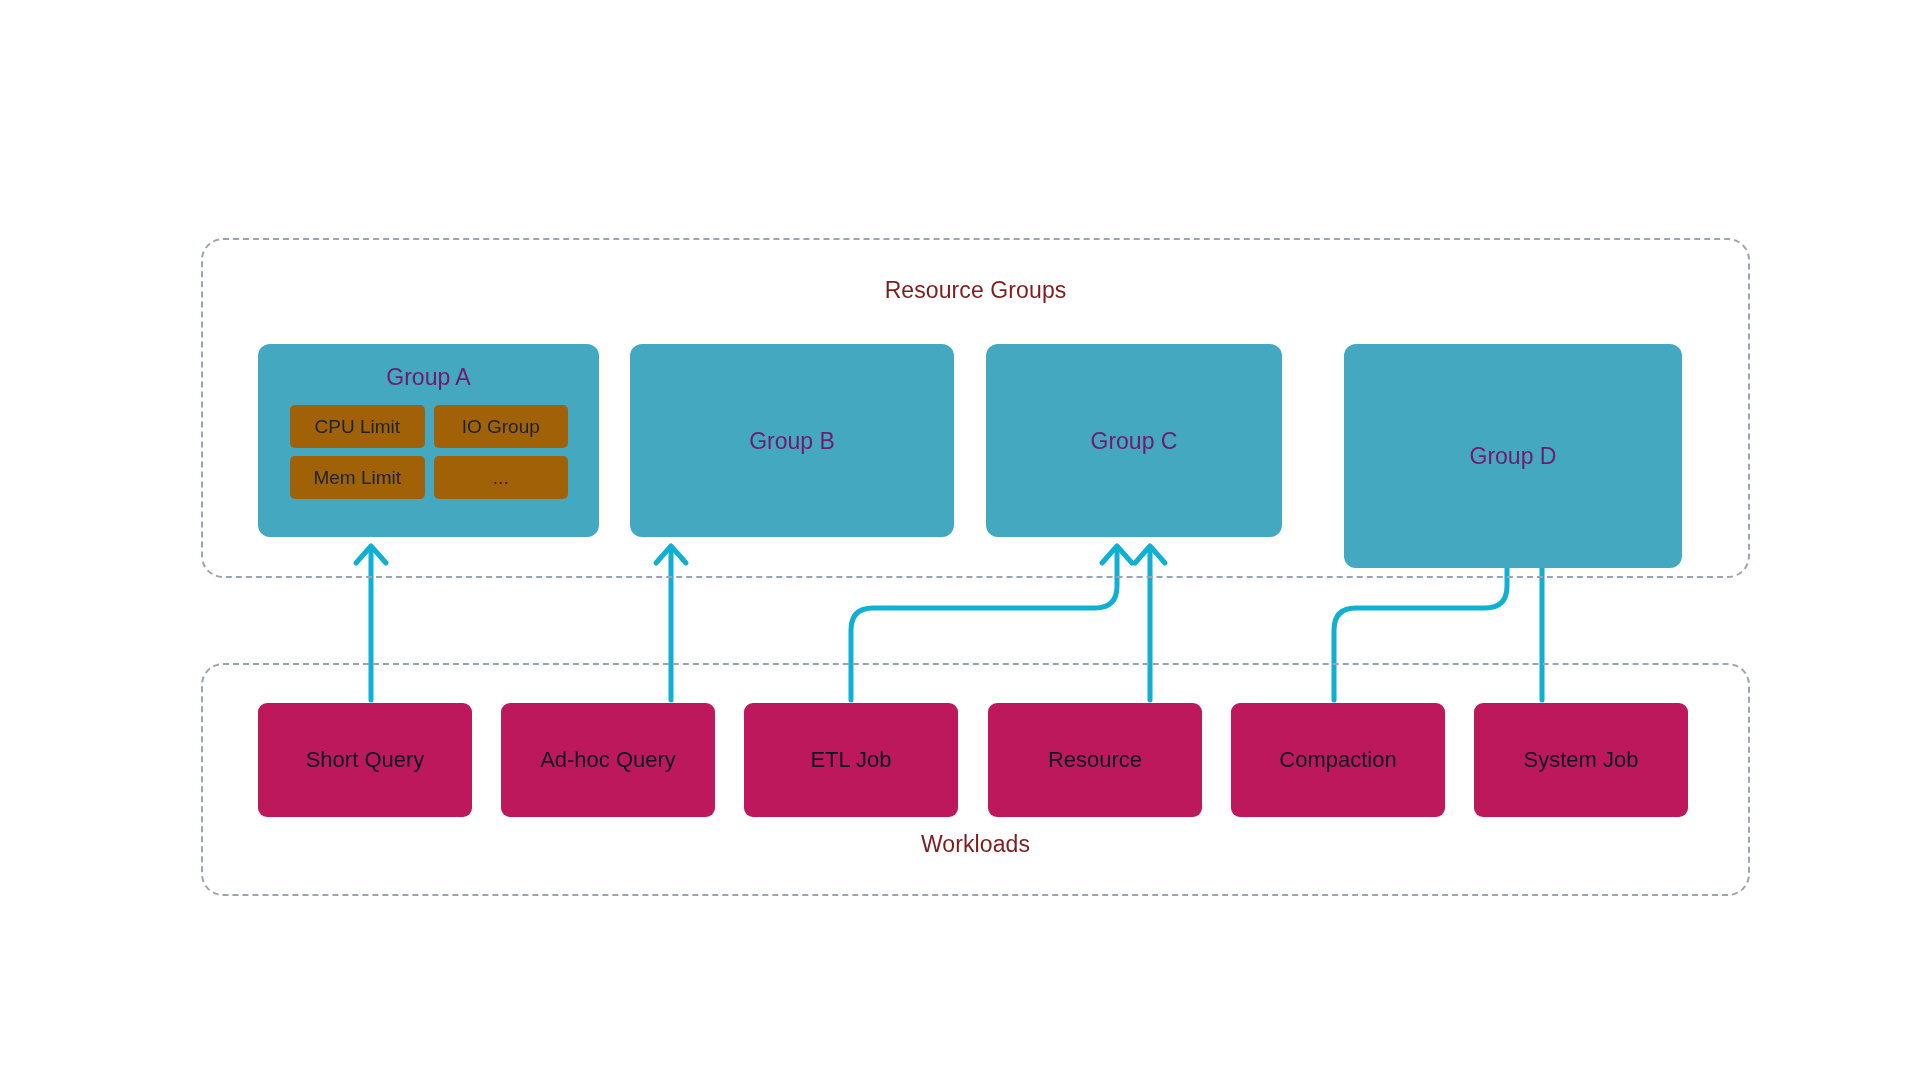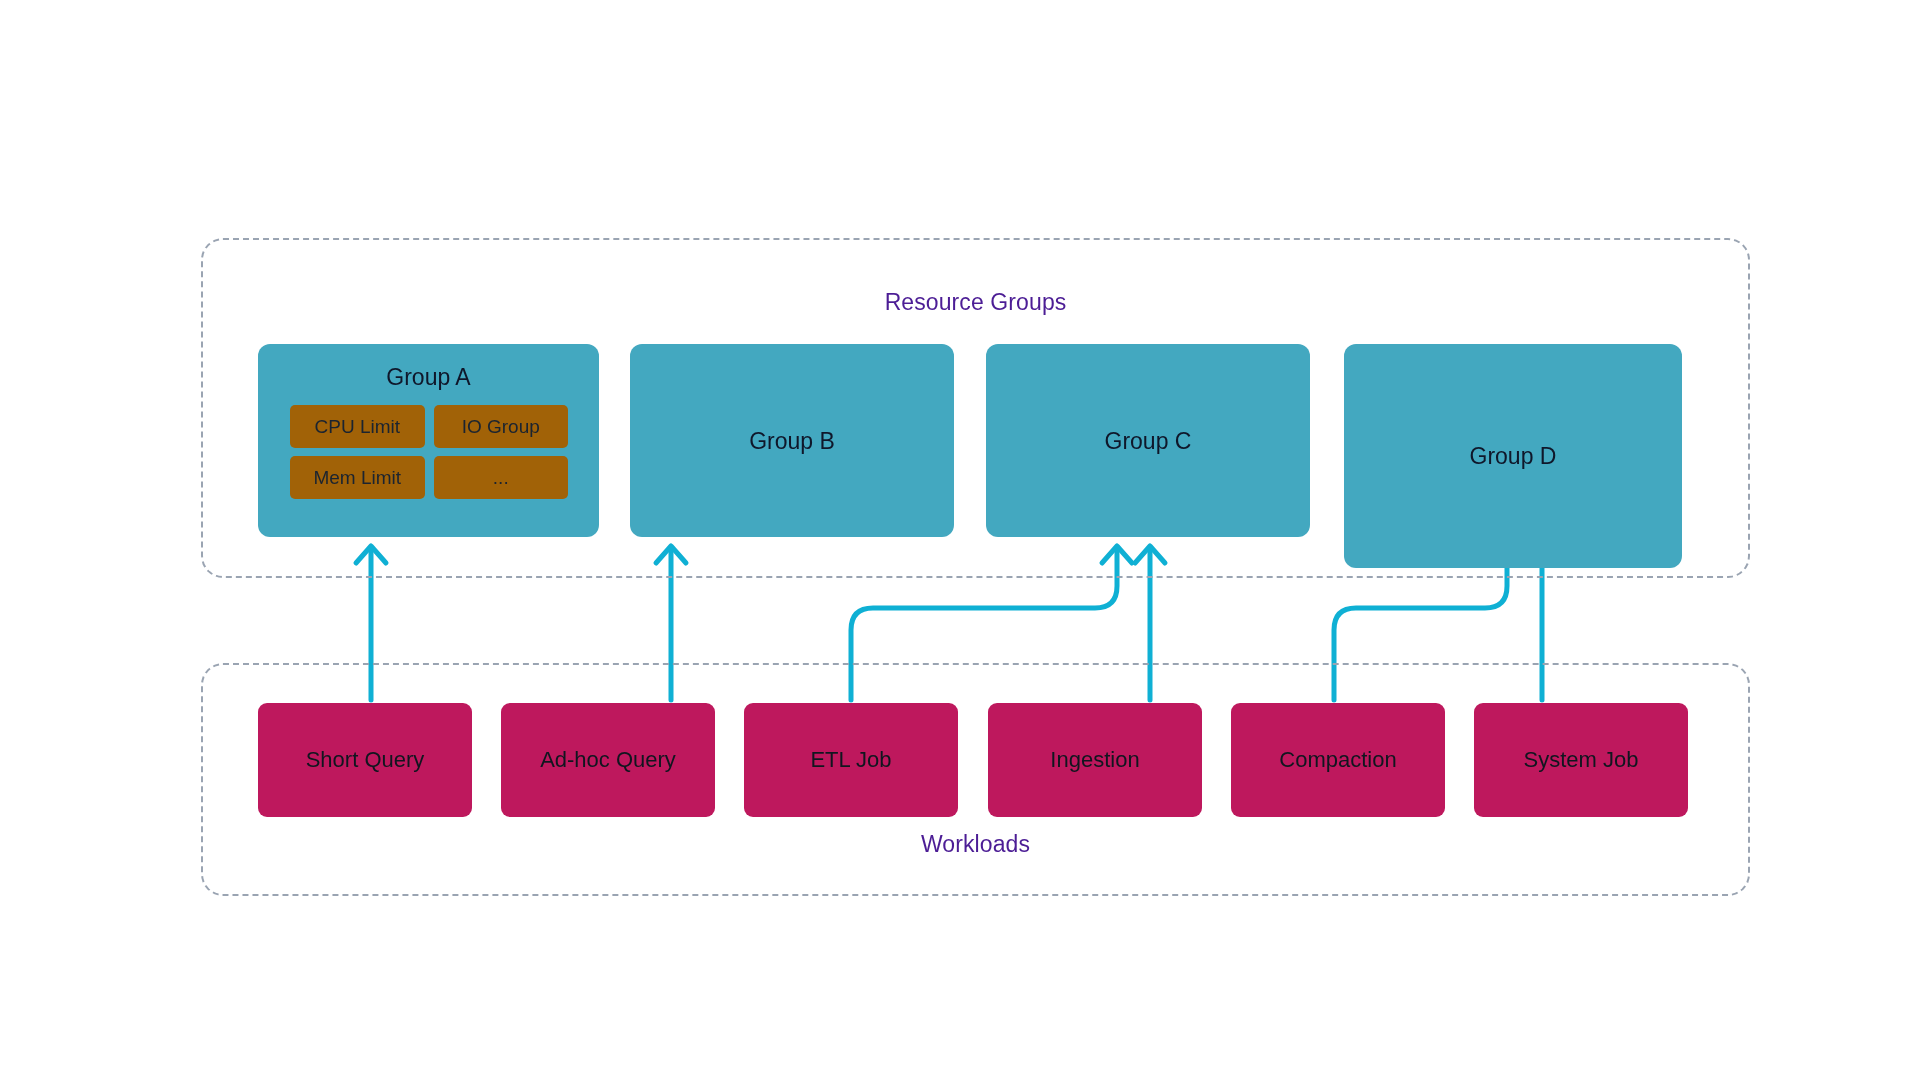--- a/index.html
+++ b/index.html
@@ -45,44 +45,43 @@
     width: 1549px;
     height: 233px;
   }
 
   .zone-title {
     position: absolute;
     width: 100%;
     text-align: center;
     font-size: 23px;
     font-weight: 400;
-    color: #4c1d95;
+    color: #7f1d1d;
     letter-spacing: 0.1px;
     white-space: nowrap;
-    margin-top: 12px;
   }
   #zone-resource-groups .zone-title { top: 37px; }
   #zone-workloads .zone-title { bottom: 36px; }
 
   
   .group-card {
     position: absolute;
     box-sizing: border-box;
     background: #43a8c0;
     border-radius: 12px;
     color: #ffffff;
   }
   .group-card .group-label {
     position: absolute;
     width: 100%;
     left: 0;
     text-align: center;
     font-size: 23px;
     font-weight: 400;
-    color: #0f172a;
+    color: #701a75;
     white-space: nowrap;
   }
   .group-card.plain .group-label {
     top: 50%;
     transform: translateY(-50%);
     line-height: 1;
   }
   .group-card.detailed .group-label {
     top: 20px;
   }
@@ -95,21 +94,21 @@
   }
   #group-card-b {
     left: 630px;
     top: 344px;
     width: 324px;
     height: 193px;
   }
   #group-card-c {
     left: 986px;
     top: 344px;
-    width: 324px;
+    width: 296px;
     height: 193px;
     padding-left: 8px;
   }
   #group-card-d {
     left: 1344px;
     top: 344px;
     width: 338px;
     height: 224px;
   }
 
@@ -235,17 +234,17 @@
     <div class="group-label">Group D</div>
   </div>
 
   <div class="zone" id="zone-workloads">
     <div class="zone-title">Workloads</div>
   </div>
 
   <div class="workload-card" id="workload-card-0">Short Query</div>
   <div class="workload-card" id="workload-card-1">Ad-hoc Query</div>
   <div class="workload-card" id="workload-card-2">ETL Job</div>
-  <div class="workload-card" id="workload-card-3">Ingestion</div>
+  <div class="workload-card" id="workload-card-3">Resource</div>
   <div class="workload-card" id="workload-card-4">Compaction</div>
   <div class="workload-card" id="workload-card-5">System Job</div>
 
 </div>
 
 </body></html>

